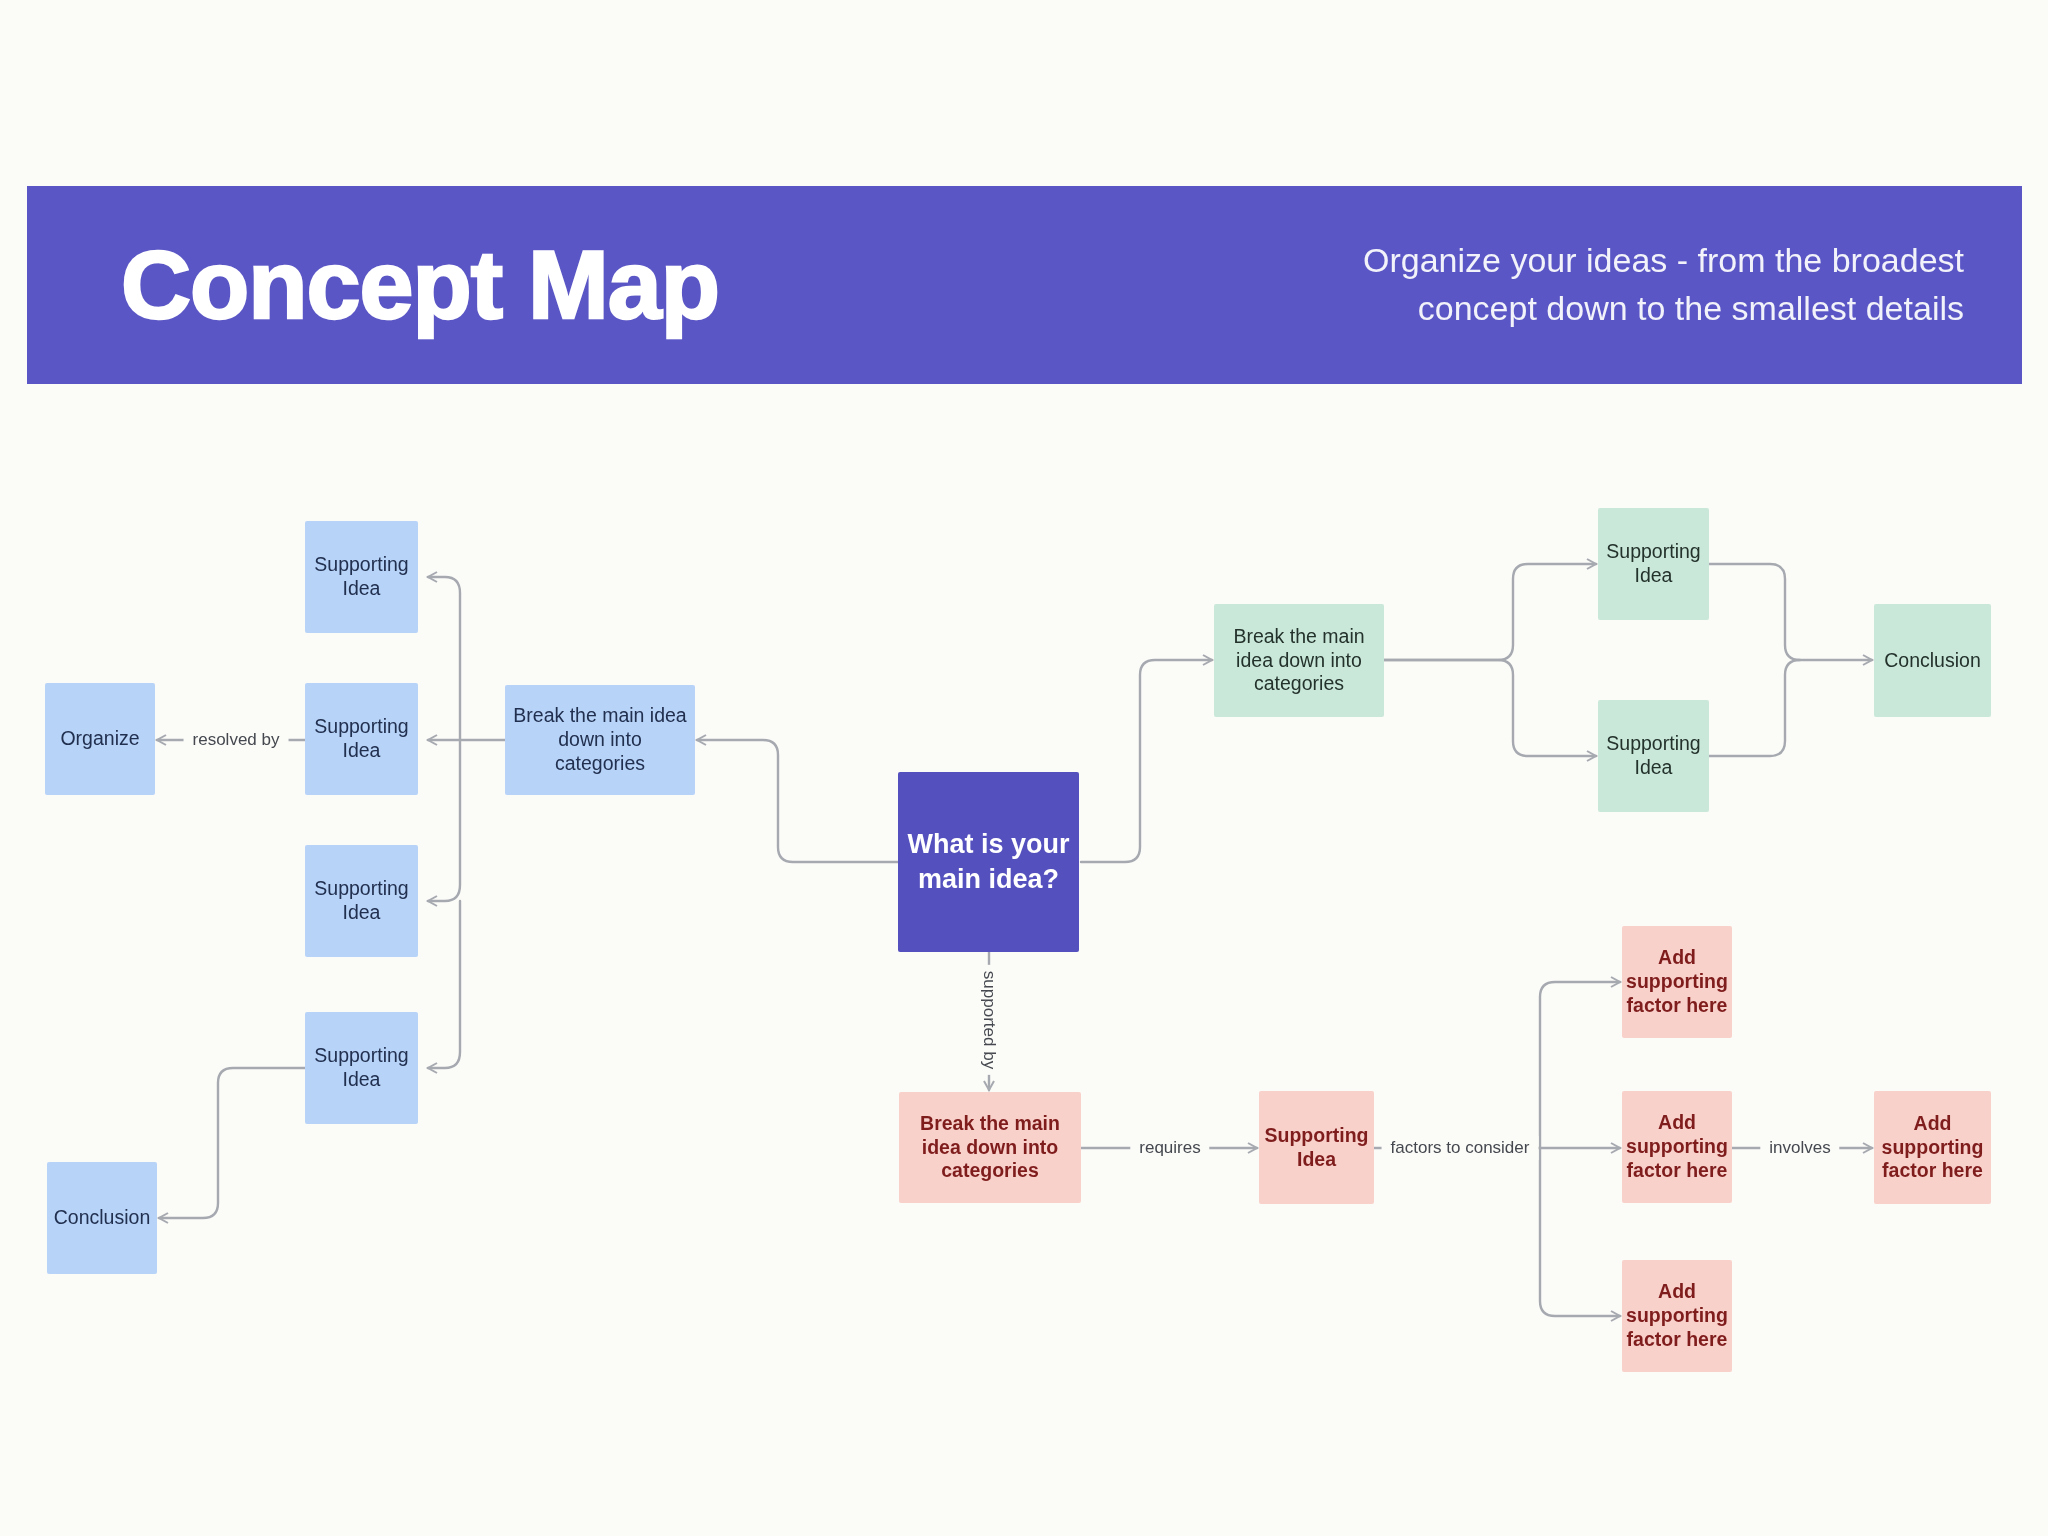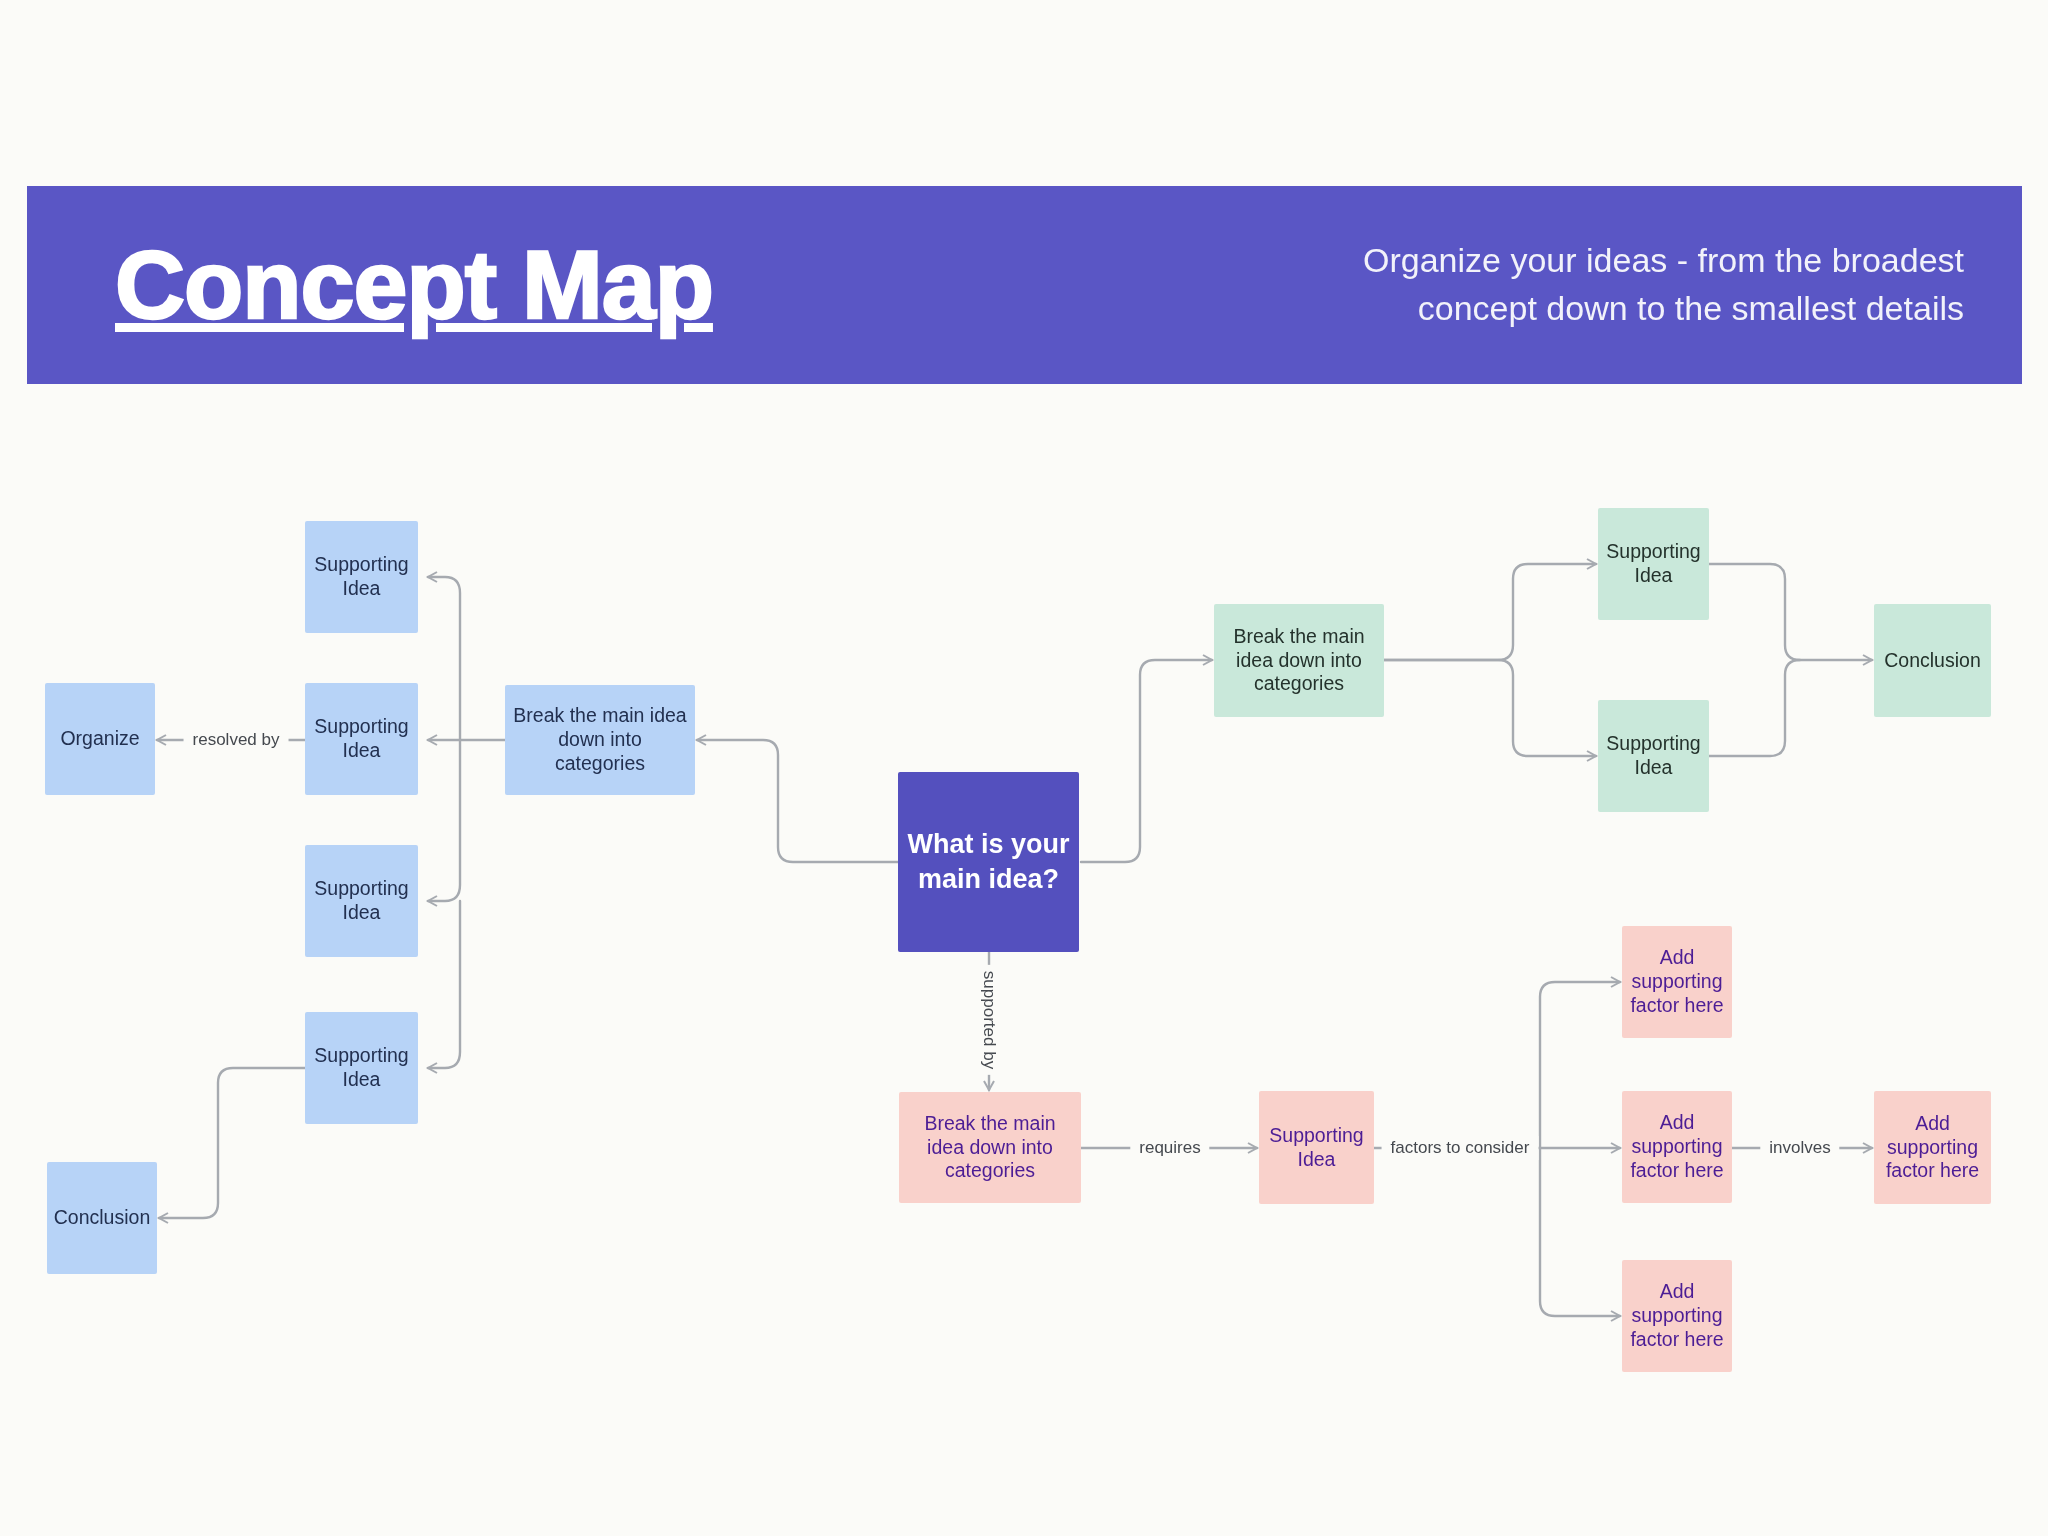--- a/index.html
+++ b/index.html
@@ -9,40 +9,40 @@
     font-family:"Liberation Sans",sans-serif;
   }
   
   .banner{
     position:absolute;left:27px;top:186px;width:1995px;height:198px;
     background:var(--header_bg,#5A56C5);
     display:flex;align-items:center;justify-content:space-between;
     padding:0 58px 0 78px;box-sizing:border-box;
   }
   .banner h1{
-    margin:10px;color:#ffffff;font-size:97px;font-weight:bold;
-    letter-spacing:-1px;text-decoration:underline;-webkit-text-stroke:2.5px #ffffff;
+    margin:16px;color:#ffffff;font-size:97px;font-weight:bold;
+    letter-spacing:-1px;-webkit-text-stroke:2.5px #ffffff;
   }
   .banner p{
     margin:0;color:#f2f2fa;font-size:34px;line-height:1.4;
     max-width:700px;text-align:right;font-weight:normal;
   }
   
   svg.edges{position:absolute;left:0;top:0;width:2048px;height:1536px;}
   .edge{stroke:var(--connector,#A6AAB0);stroke-width:2.4;fill:none;stroke-linecap:round;}
   .edge-arrow{stroke:var(--connector,#A6AAB0);stroke-width:2;fill:none;}
   
   .node{
     position:absolute;display:flex;align-items:center;justify-content:center;
     text-align:center;box-sizing:border-box;padding:6px;border-radius:2px;
     font-size:19.5px;line-height:1.22;cursor:default;
   }
   .node.blue{background:var(--blue,#B7D3F7);color:#223050;}
   .node.mint{background:var(--mint,#C9E8DA);color:#24322C;}
-  .node.pink{background:var(--pink,#F9D1CB);color:#4c1d95;}
+  .node.pink{background:var(--pink,#F9D1CB);color:#7f1d1d;font-weight:bold;}
   .node.purple{background:var(--main_node,#5450BE);color:#ffffff;font-size:27px;font-weight:bold;line-height:1.3;}
   #n-solution{left:45px;top:683px;width:110px;height:112px;}
   #n-si-left-1{left:305px;top:521px;width:113px;height:112px;}
   #n-si-left-2{left:305px;top:683px;width:113px;height:112px;}
   #n-si-left-3{left:305px;top:845px;width:113px;height:112px;}
   #n-si-left-4{left:305px;top:1012px;width:113px;height:112px;}
   #n-conclusion-left{left:47px;top:1162px;width:110px;height:112px;}
   #n-break-left{left:505px;top:685px;width:190px;height:110px;}
   #n-main{left:898px;top:772px;width:181px;height:180px;}
   #n-break-right{left:1214px;top:604px;width:170px;height:113px;}

